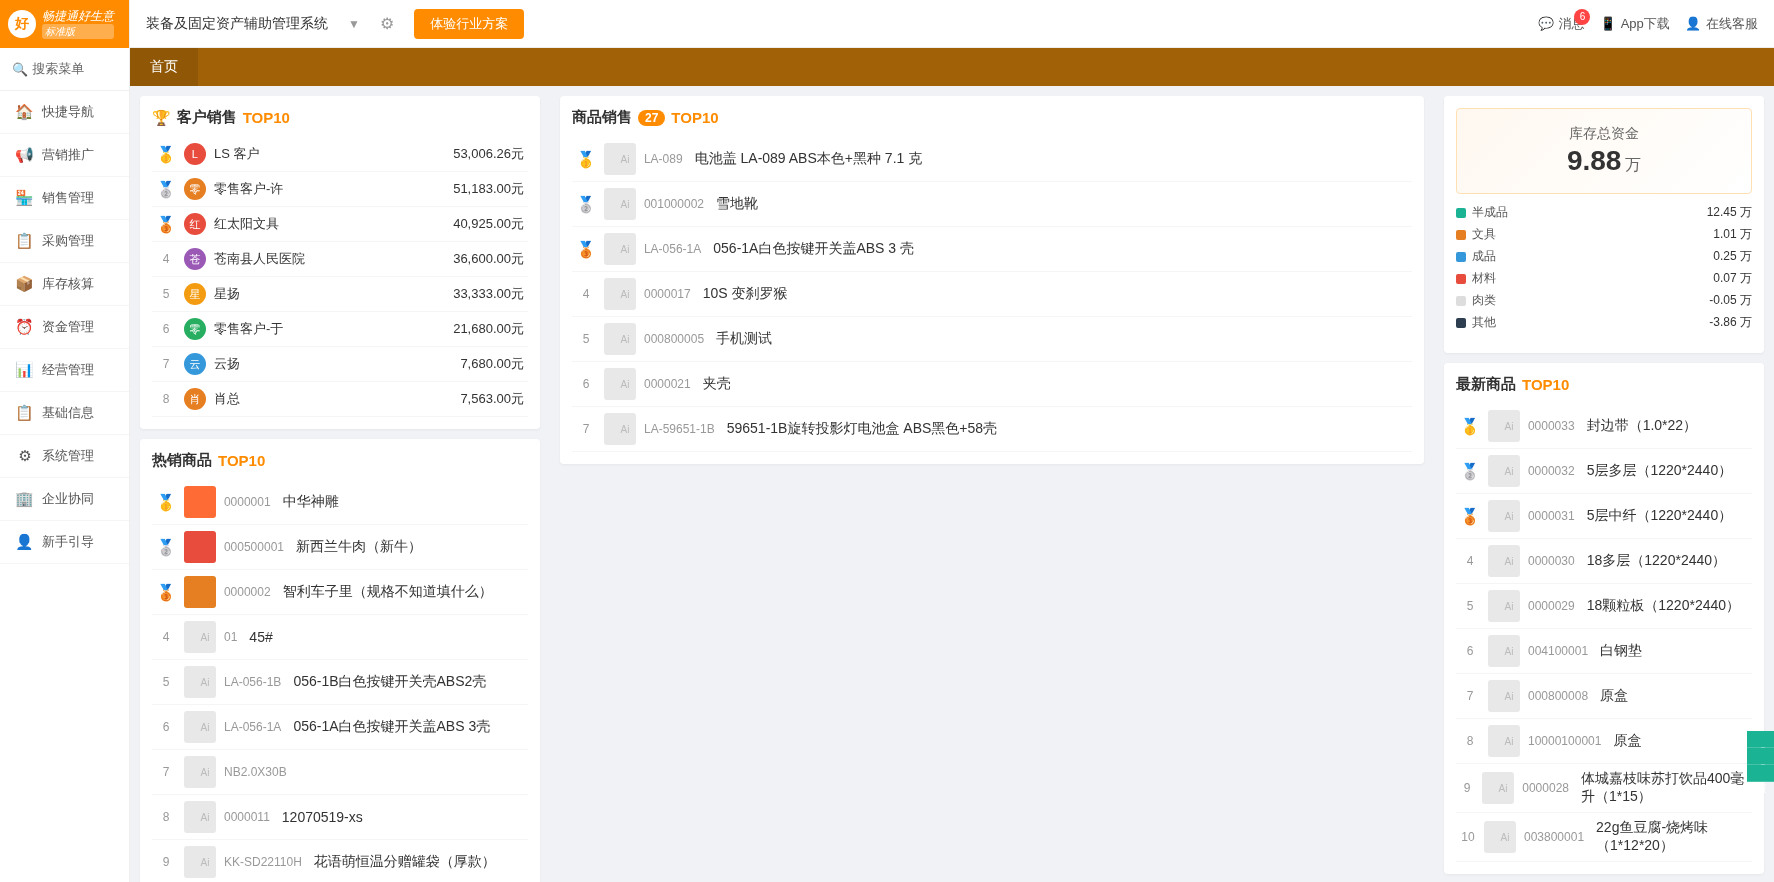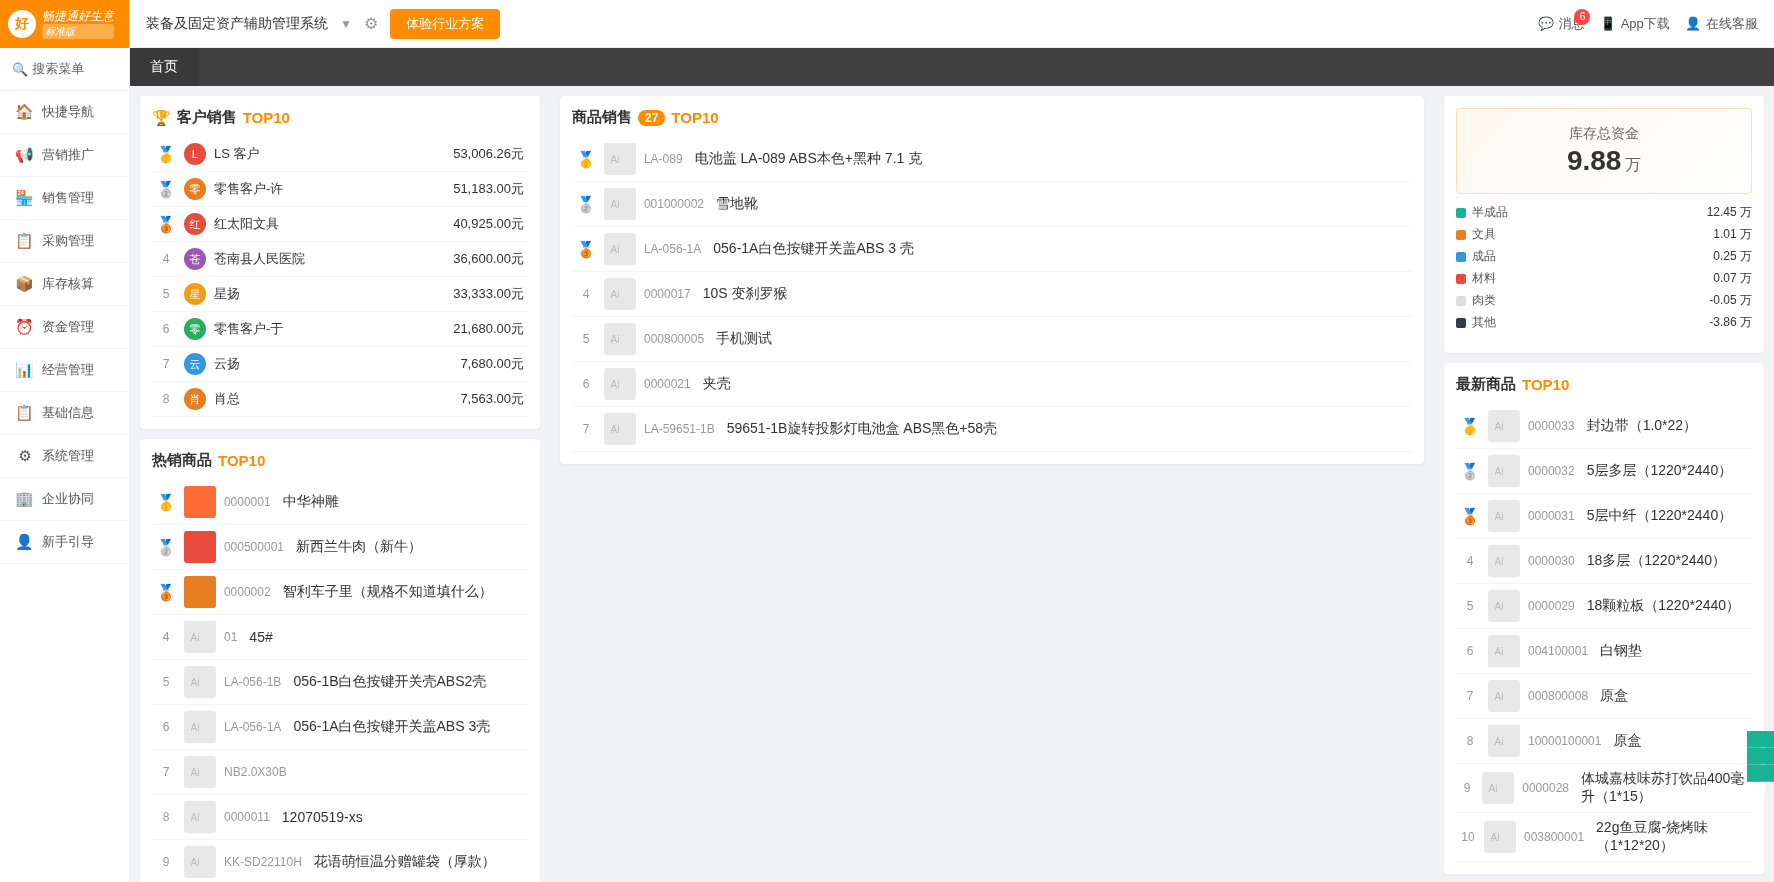--- a/index.html
+++ b/index.html
@@ -59,38 +59,38 @@
       flex-direction: column;
       overflow: hidden;
     }
     .topbar {
       height: 48px;
       background: #fff;
       display: flex;
       align-items: center;
       padding: 0 16px;
       border-bottom: 1px solid #eee;
-      gap: 12px;
+      gap: 20px;
     }
     .system-title { font-size: 14px; color: #333; }
     .topbar-dropdown { cursor: pointer; color: #999; font-size: 12px; }
     .topbar-gear { cursor: pointer; color: #999; font-size: 16px; }
     .topbar-btn {
       background: #ff8c00; color: #fff; border: none;
       padding: 6px 16px; border-radius: 4px; cursor: pointer;
       font-size: 13px;
     }
     .topbar-spacer { flex: 1; }
     .topbar-actions { display: flex; align-items: center; gap: 16px; color: #555; font-size: 13px; }
     .topbar-action-item { display: flex; align-items: center; gap: 4px; cursor: pointer; position: relative; }
     .badge { background: #ff4444; color: #fff; border-radius: 50%; width: 16px; height: 16px; font-size: 10px; display: flex; align-items: center; justify-content: center; position: absolute; top: -6px; right: -6px; }
 
     
     .page-tabs {
-      background: #404040;
+      background: #a16207;
       display: flex;
       padding: 0;
     }
     .page-tab {
       padding: 10px 20px;
       color: #fff;
       cursor: pointer;
       font-size: 14px;
     }
     .page-tab.active { background: rgba(0,0,0,0.1); }
@@ -167,21 +167,21 @@
     .product-img {
       width: 32px; height: 32px; background: #e0e0e0; border-radius: 3px;
       display: flex; align-items: center; justify-content: center;
       font-size: 10px; color: #999; overflow: hidden; flex-shrink: 0;
     }
     .product-img.colored { background: #ff6b35; }
     .product-img.colored2 { background: #e74c3c; }
     .product-img.colored3 { background: #e67e22; }
     .product-code { font-size: 12px; color: #999; margin-right: 4px; }
     .product-name { font-size: 14px; color: #333; }
-    .product-placeholder { width: 32px; height: 32px; background: #e8e8e8; border-radius: 3px; display: flex; align-items: center; justify-content: flex-start; color: #bbb; font-size: 16px; flex-shrink: 0; }
+    .product-placeholder { width: 32px; height: 32px; background: #e8e8e8; border-radius: 3px; display: flex; align-items: center; justify-content: flex-end; color: #bbb; font-size: 16px; flex-shrink: 0; }
 
     
     .inventory-total {
       background: linear-gradient(135deg, #fff8f0, #fff);
       border-radius: 4px;
       padding: 16px;
       text-align: center;
       border: 1px solid #ffe0b2;
     }
     .inventory-label { font-size: 14px; color: #666; margin-bottom: 2px; }

